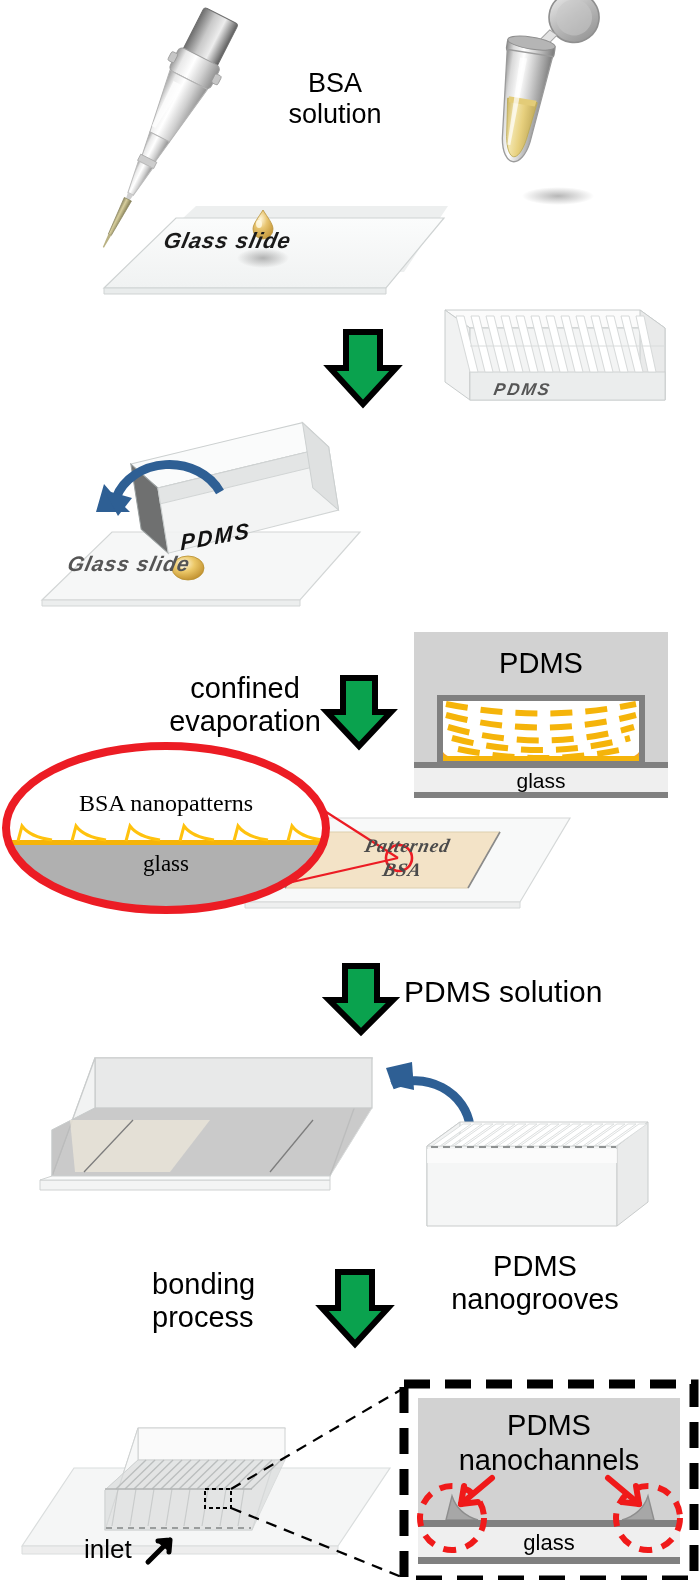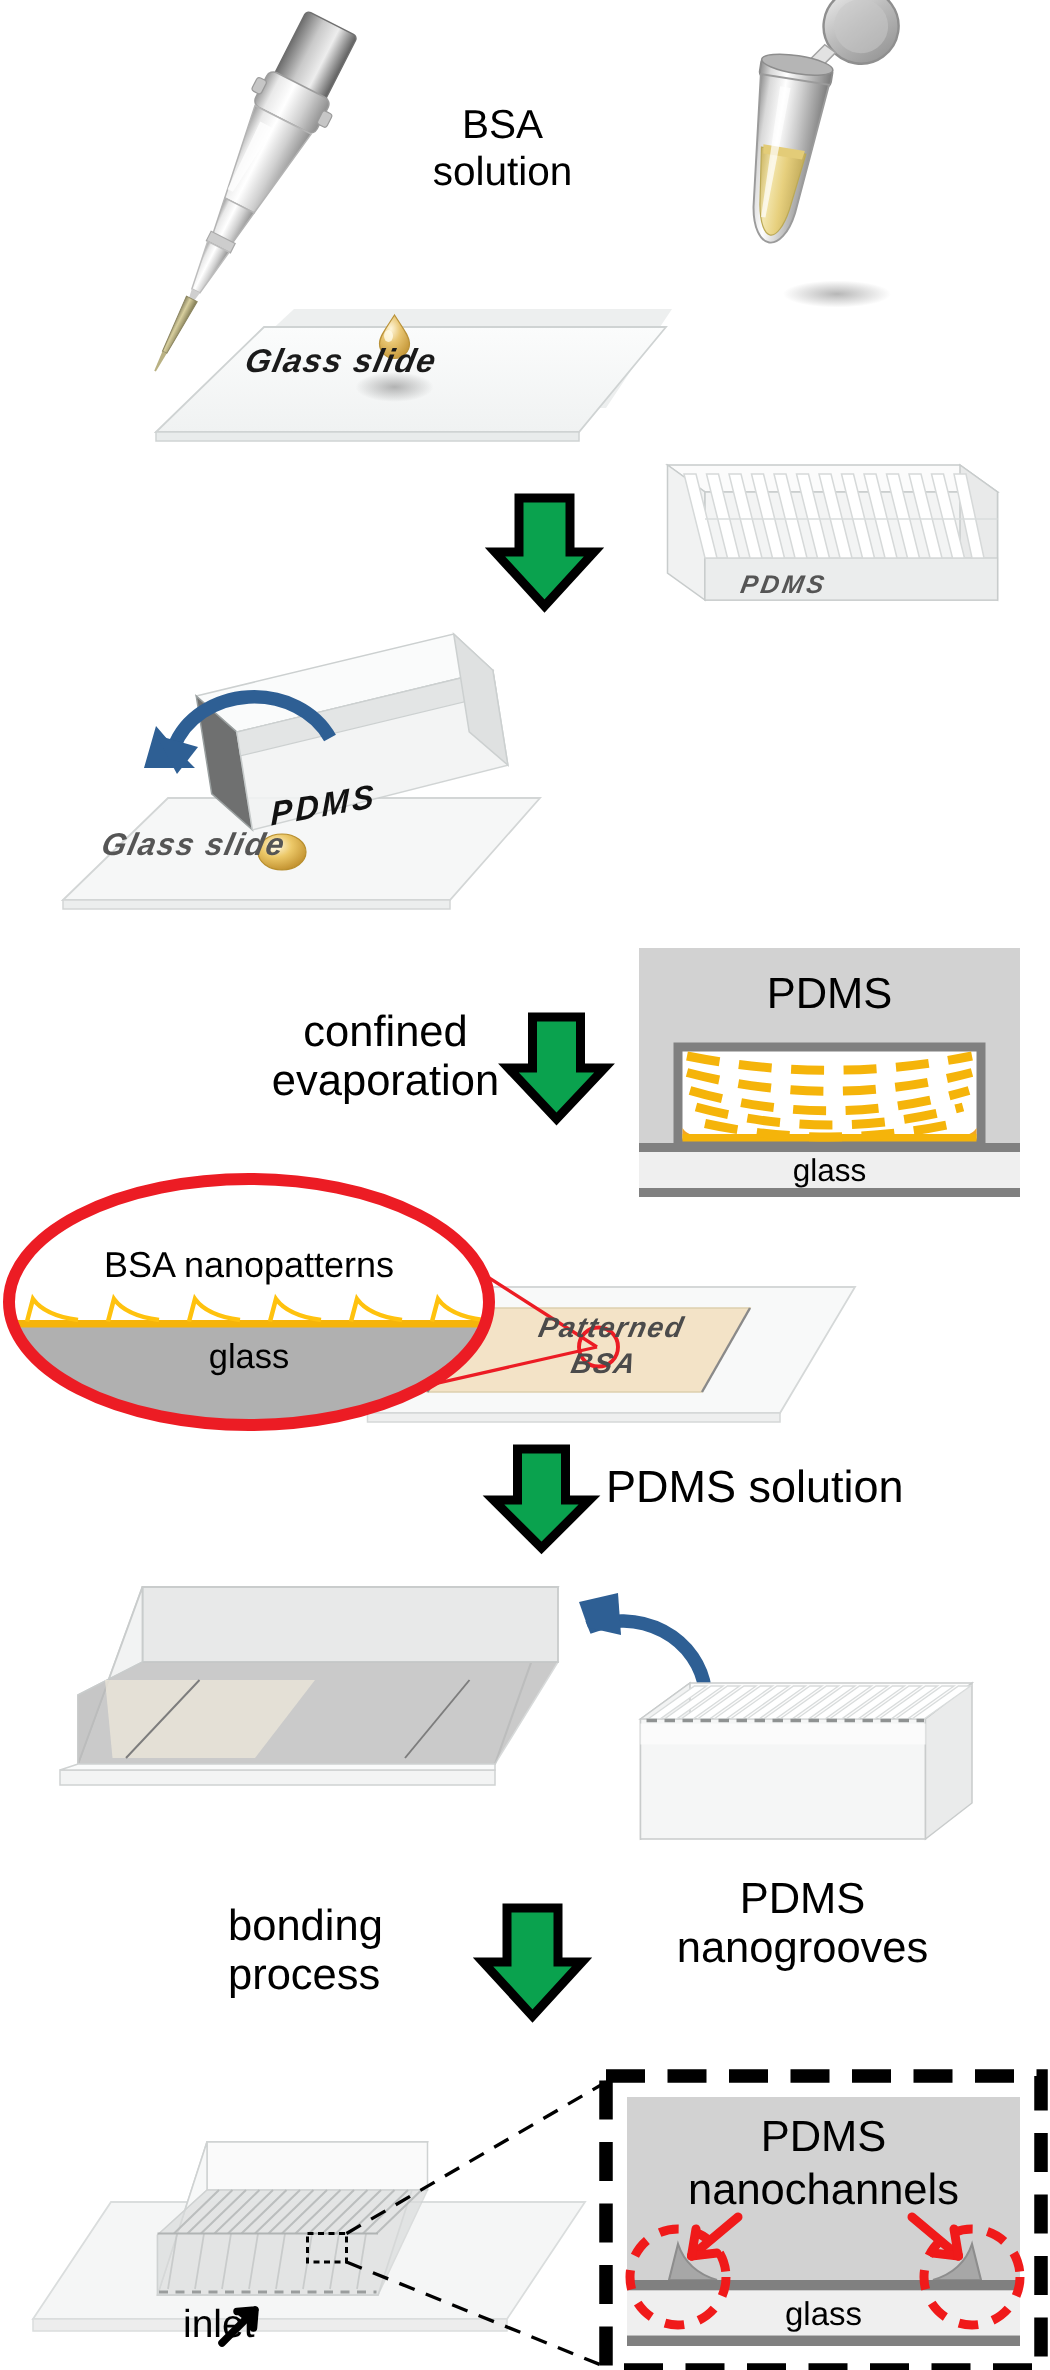--- a/index.html
+++ b/index.html
@@ -193,21 +193,21 @@
       <path d="M116,78 L104,64 L96,92 L130,92 Z" fill="#2e5f94" stroke="none"></path>
       <path d="M104,70 L132,78 L118,96 Z" fill="#2e5f94" stroke="none"></path>
     </g>
   </svg>
 
   <div class="txt ital" style="left:68px;top:132px;font-size:21px;color:#555;letter-spacing:1px;transform:skewX(-12deg);">Glass slide</div>
 
   <div class="txt ital" style="left:180px;top:104px;font-size:22px;color:#111;letter-spacing:2px;transform:rotate(-10deg) skewX(-10deg);">PDMS</div>
 </div>
 
-<div class="abs" style="left:12px;top:620px;width:604px;height:180px;">
+<div class="abs" style="left:0;top:620px;width:604px;height:180px;">
   <svg width="700" height="180" viewBox="0 0 700 180">
     <g>
       <path d="M343,58 L375,58 L375,92 L391,92 L359,126 L327,92 L343,92 Z" fill="#0aa24e" stroke="#000" stroke-width="6" stroke-linejoin="miter"></path>
     </g>
 
     <g>
       <rect x="414" y="12" width="254" height="140" fill="#d2d2d2"></rect>
 
       <rect x="440" y="78" width="202" height="64" fill="#ffffff" stroke="#808080" stroke-width="6"></rect>
 
@@ -230,21 +230,21 @@
   </svg>
 
   <div class="txt" style="left:150px;top:52px;width:190px;text-align:center;font-size:29px;">confined
 evaporation</div>
 
   <div class="txt" style="left:414px;top:27px;width:254px;text-align:center;font-size:29px;">PDMS</div>
 
   <div class="txt" style="left:414px;top:149px;width:254px;text-align:center;font-size:21px;">glass</div>
 </div>
 
-<div class="abs" style="left:0;top:780px;width:649px;height:180px;">
+<div class="abs" style="left:0;top:740px;width:649px;height:180px;font-family:Liberation Serif, serif;">
   <svg width="700" height="180" viewBox="0 0 700 180">
     <defs>
       <clipPath id="ellClip">
             <ellipse cx="166" cy="88" rx="160" ry="82"></ellipse>
           </clipPath>
     </defs>
 
     <g>
       <polygon points="245,162 300,78 570,78 520,162" fill="#f8f9f9" stroke="#d5d8d8" stroke-width="1.2"></polygon>
       <polygon points="245,162 520,162 520,168 245,168" fill="#eeefef" stroke="#d5d8d8" stroke-width="1"></polygon>
@@ -442,21 +442,21 @@
         <path d="M639,154 L636,136"></path>
       </g>
     </g>
 
     <g>
       <path d="M148,212 L170,190 M170,190 L158,191 M170,190 L169,202" stroke="#000" stroke-width="5" fill="none" stroke-linecap="round"></path>
       <polygon points="170,188 157,192 167,200" fill="#000"></polygon>
     </g>
   </svg>
 
-  <div class="txt" style="left:84px;top:185px;font-size:26px;margin-left:38px;">inlet</div>
+  <div class="txt" style="left:84px;top:185px;font-size:26px;">inlet</div>
 
   <div class="txt" style="left:418px;top:58px;width:262px;text-align:center;font-size:29px;line-height:1.22;">PDMS
 nanochannels</div>
 
   <div class="txt" style="left:418px;top:180px;width:262px;text-align:center;font-size:22px;">glass</div>
 </div>
 
 </div>
 
 </body></html>

